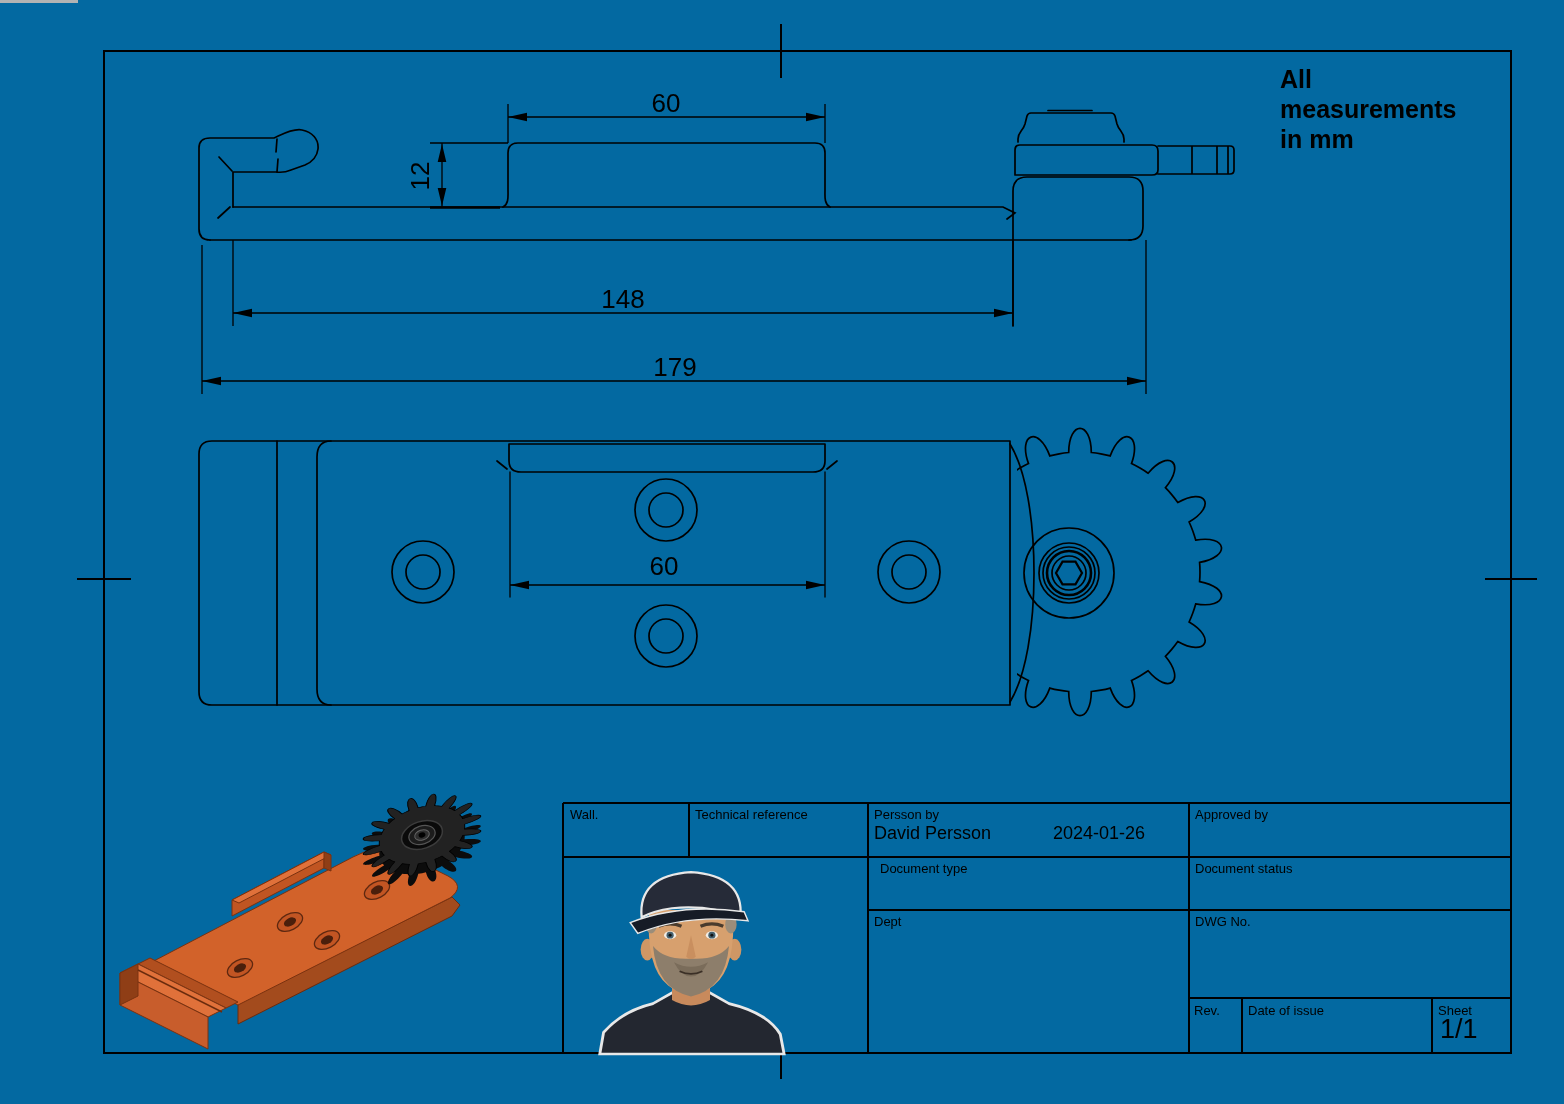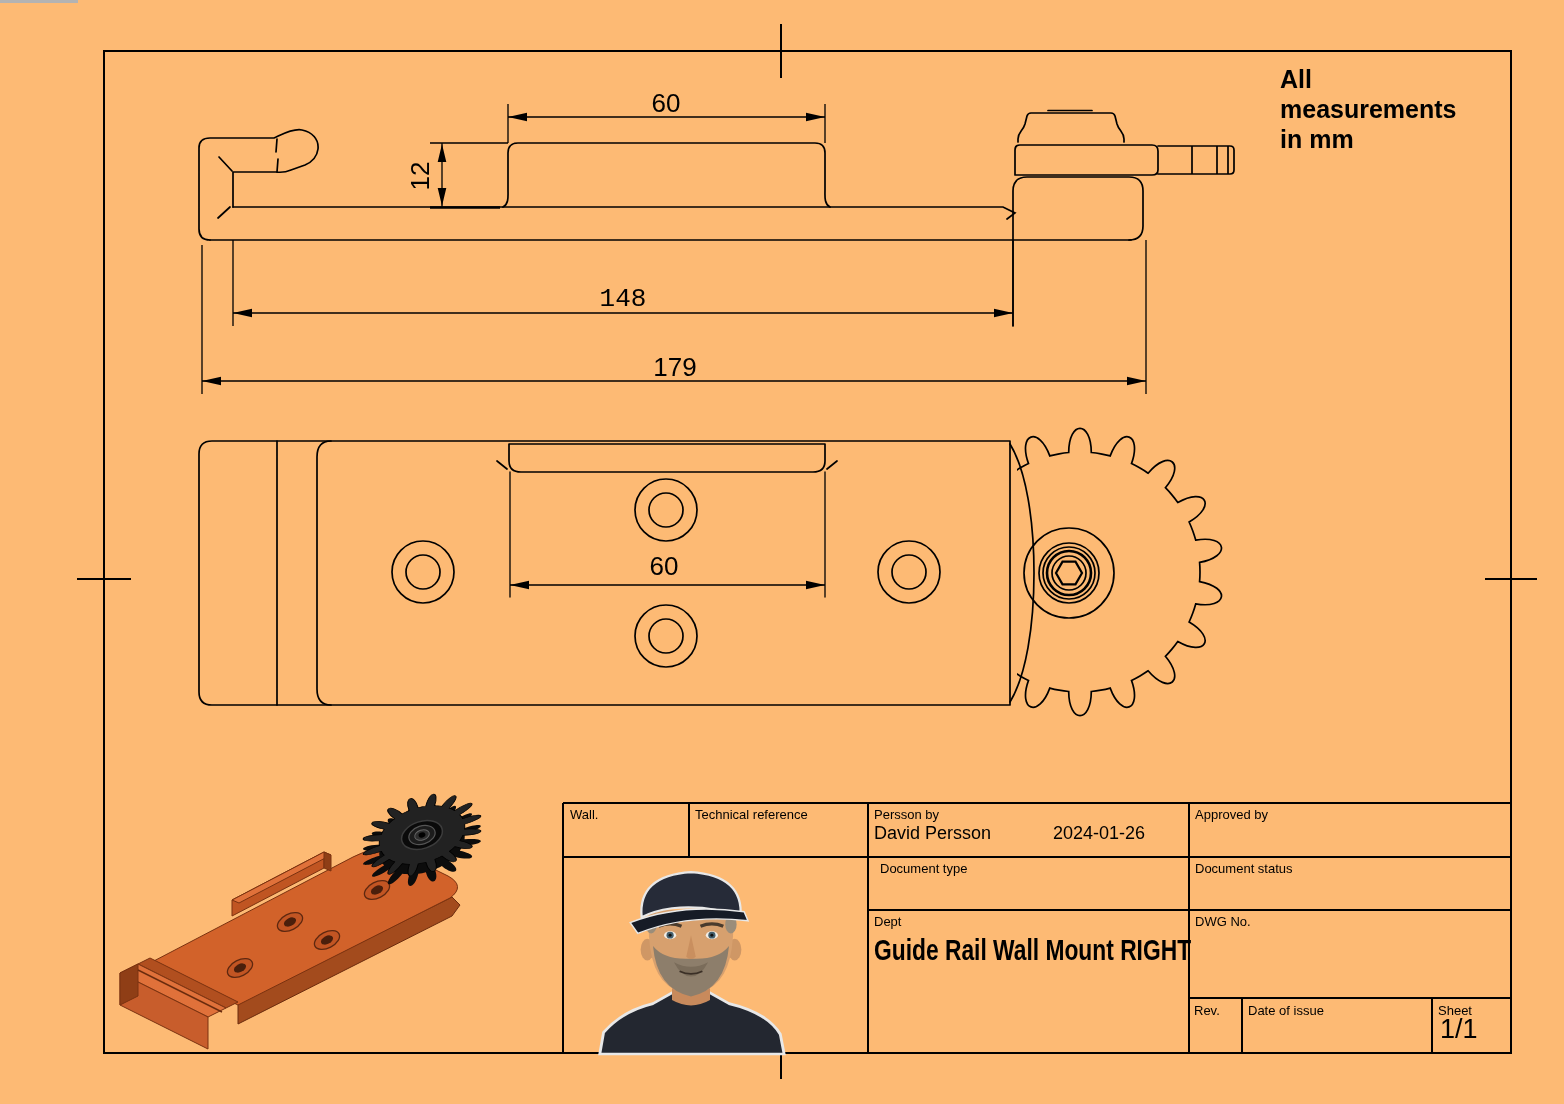--- a/index.html
+++ b/index.html
@@ -1,16 +1,16 @@
 <!DOCTYPE html>
 <html><head>
 <meta charset="utf-8">
 <style>
   html,body{margin:0;padding:0;background:#fff;}
-  #sheet{position:relative;width:1564px;height:1104px;background:#fdba74;overflow:hidden;
+  #sheet{position:relative;width:1564px;height:1104px;background:#0369a1;overflow:hidden;
          font-family:"Liberation Sans",sans-serif;color:#000;}
   #linework{position:absolute;left:0;top:0;}
   .txt{position:absolute;white-space:pre;}
   .dimtext{font-size:26px;text-align:center;}
   .note{font-size:25px;font-weight:bold;line-height:30px;white-space:normal;}
   .tb-label{font-size:13px;}
   .tb-big{font-size:18px;}
   .tb-title{font-size:30px;font-weight:bold;}
   .tb-title>span{display:inline-block;transform:scaleX(.76);transform-origin:0 50%;}
   .sheetnum{font-size:27px;}
@@ -176,33 +176,32 @@
       <path d="M55,39 Q61,36.5 67,39" stroke="#4a3b2d" stroke-width="1.8" fill="none"></path>
       <path d="M24,34 Q22,11 50,9 Q78,11 76,34 Q60,27 40,29 Q30,30.5 24,34 Z" fill="#262b38" stroke="#e8e8e8" stroke-width="1.2"></path>
       <path d="M18,37 Q45,26 78,31 L80,36 Q48,32 22,43 Z" fill="#161b26" stroke="#e8e8e8" stroke-width="0.8"></path>
     </g>
   </svg>
 
   <div class="txt note" style="left:1280px;top:64px;width:195px;">All measurements in mm</div>
 
   <div class="txt dimtext" style="left:616px;top:88px;width:100px;">60</div>
   <div class="txt dimtext" style="left:388px;top:161px;width:64px;height:30px;transform:rotate(-90deg);">12</div>
-  <div class="txt dimtext" style="left:573px;top:284px;width:100px;font-family:Liberation Mono, monospace;">148</div>
+  <div class="txt dimtext" style="left:573px;top:284px;width:100px;">148</div>
   <div class="txt dimtext" style="left:625px;top:352px;width:100px;">179</div>
   <div class="txt dimtext" style="left:614px;top:551px;width:100px;">60</div>
 
   <div class="txt tb-label" style="left:570px;top:807px;">Wall.</div>
   <div class="txt tb-label" style="left:695px;top:807px;">Technical reference</div>
   <div class="txt tb-label" style="left:874px;top:807px;">Persson by</div>
   <div class="txt tb-label" style="left:1195px;top:807px;">Approved by</div>
   <div class="txt tb-big" style="left:874px;top:823px;">David Persson</div>
   <div class="txt tb-big" style="left:1053px;top:823px;">2024-01-26</div>
   <div class="txt tb-label" style="left:880px;top:861px;">Document type</div>
   <div class="txt tb-label" style="left:1195px;top:861px;">Document status</div>
   <div class="txt tb-label" style="left:874px;top:914px;">Dept</div>
   <div class="txt tb-label" style="left:1195px;top:914px;">DWG No.</div>
-  <div class="txt tb-title" style="left:874px;top:933px;"><span>Guide Rail Wall Mount RIGHT</span></div>
   <div class="txt tb-label" style="left:1194px;top:1003px;">Rev.</div>
   <div class="txt tb-label" style="left:1248px;top:1003px;">Date of issue</div>
   <div class="txt tb-label" style="left:1438px;top:1003px;">Sheet</div>
   <div class="txt sheetnum" style="left:1440px;top:1014px;width:70px;">1/1</div>
 
 </div>
 
 </body></html>

